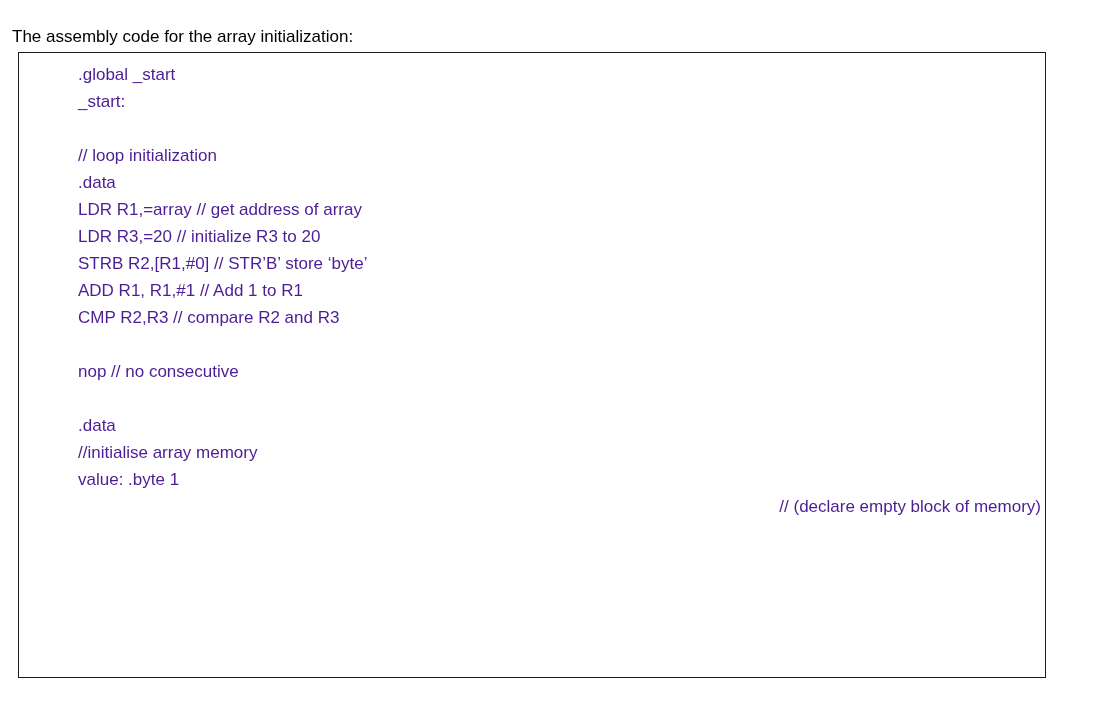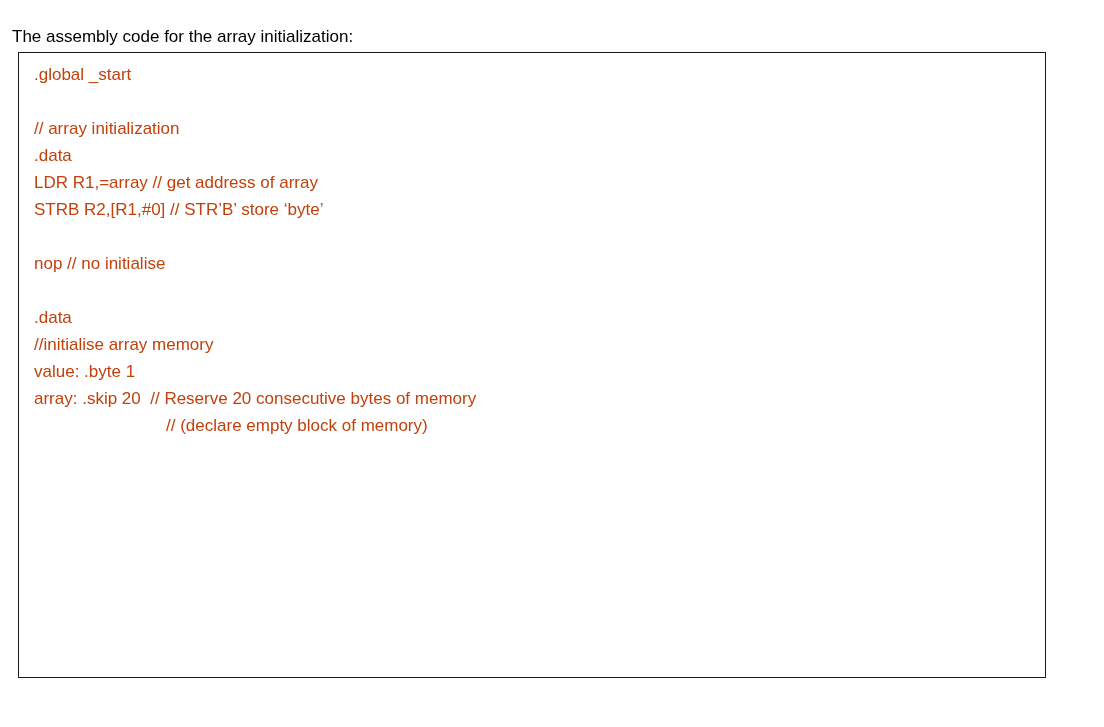--- a/index.html
+++ b/index.html
@@ -46,48 +46,53 @@
     left: 15px;
     top: 8px;
     right: 4px;
     font-size: 17px;
     line-height: 27px;
   }
   .code-line {
     white-space: pre;
     min-height: 27px;
     height: 27px;
-    color: #c2410c;
+    color: #4c1d95;
+    margin-left: 44px;
   }
   .code-line.blank {
     height: 27px;
   }
   .code-line.indented {
     padding-left: 132px;
+    text-align: right;
   }
 </style>
 </head>
 <body>
 
 <div class="page">
 
   <div class="caption">The assembly code for the array initialization:</div>
 
   <div class="code-box">
     <div class="code-listing">
         <div class="code-line">.global _start</div>
+        <div class="code-line">_start:</div>
         <div class="code-line blank">&nbsp;</div>
-        <div class="code-line">// array initialization</div>
+        <div class="code-line">// loop initialization</div>
         <div class="code-line">.data</div>
         <div class="code-line">LDR R1,=array // get address of array</div>
+        <div class="code-line">LDR R3,=20 // initialize R3 to 20</div>
         <div class="code-line">STRB R2,[R1,#0] // STR’B’ store ‘byte’</div>
+        <div class="code-line">ADD R1, R1,#1 // Add 1 to R1</div>
+        <div class="code-line">CMP R2,R3 // compare R2 and R3</div>
         <div class="code-line blank">&nbsp;</div>
-        <div class="code-line">nop // no initialise</div>
+        <div class="code-line">nop // no consecutive</div>
         <div class="code-line blank">&nbsp;</div>
         <div class="code-line">.data</div>
         <div class="code-line">//initialise array memory</div>
         <div class="code-line">value: .byte 1</div>
-        <div class="code-line">array: .skip 20  // Reserve 20 consecutive bytes of memory</div>
         <div class="code-line indented">// (declare empty block of memory)</div>
       </div>
   </div>
 
 </div>
 
 </body></html>

